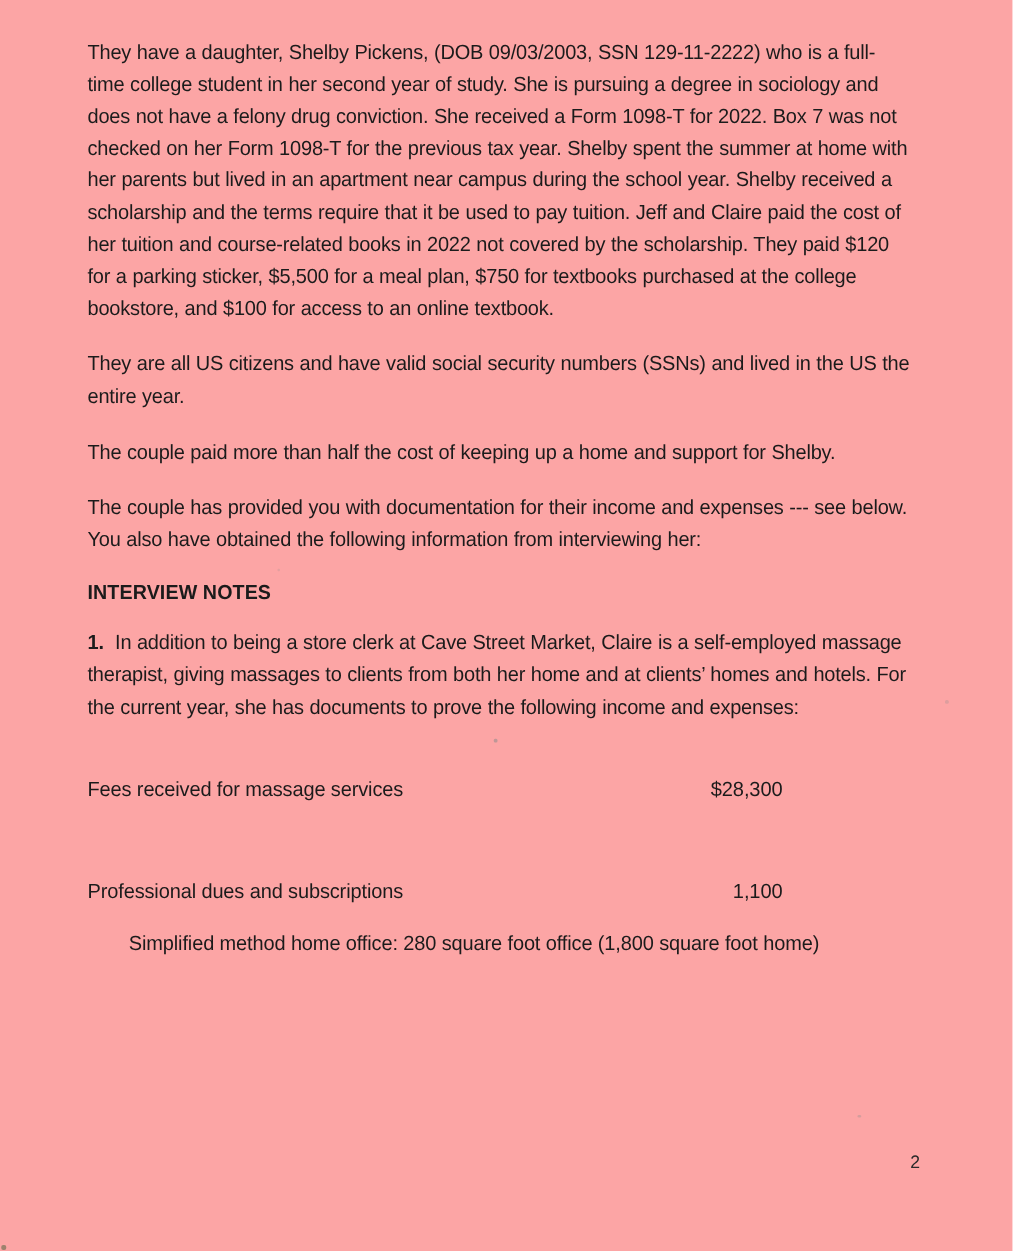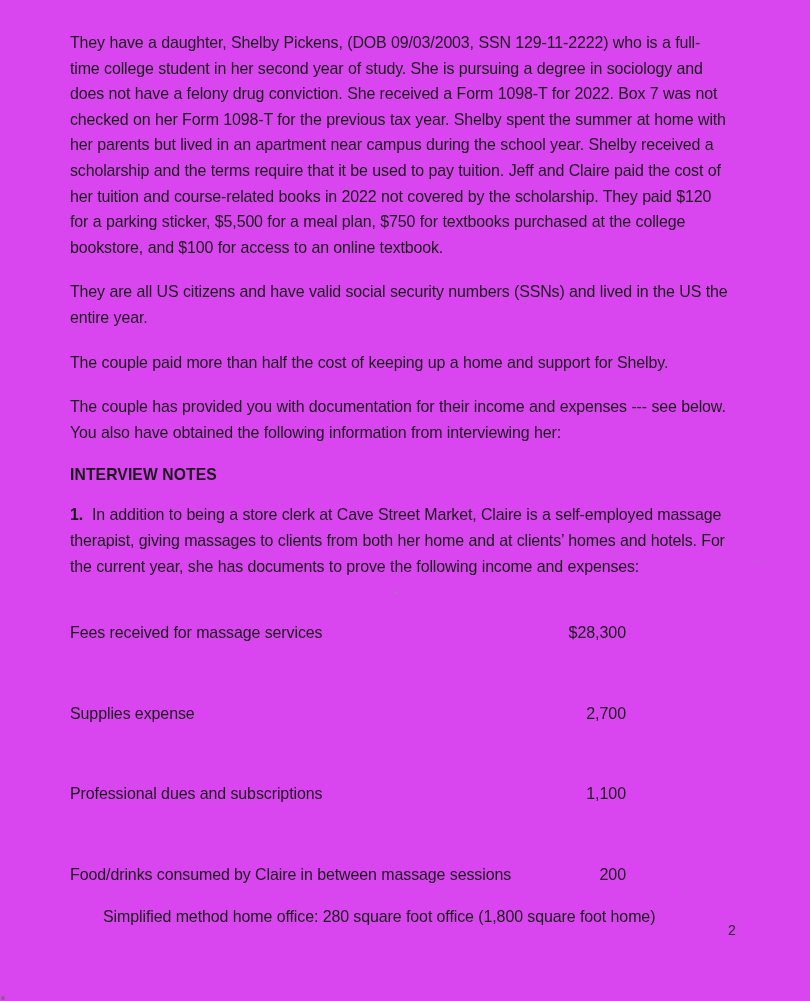--- a/index.html
+++ b/index.html
@@ -6,21 +6,21 @@
   html, body {
     margin: 0;
     padding: 0;
     background: #ffffff;
   }
 
   .page {
     position: relative;
     width: 810px;
     height: 1001px;
-    background: #d946ef;
+    background: #fca5a5;
     overflow: hidden;
     font-family: "Liberation Sans", "DejaVu Sans", sans-serif;
     color: #1b1b1b;
     -webkit-font-smoothing: antialiased;
   }
 
   
   .body-col {
     position: absolute;
     left: 70px;
@@ -136,36 +136,28 @@
     <p class="para numbered"><span class="num">1.</span><span>&nbsp; </span><span>In addition to being a store clerk at Cave Street Market, Claire is a self-employed massage therapist, giving massages to clients from both her home and at clients’ homes and hotels.  For the current year, she has documents to prove the following income and expenses:</span></p>
 
     <div class="rows">
 
       <div class="row">
         <span class="label">Fees received for massage services</span>
         <span class="amount">$28,300</span>
       </div>
 
 
-      <div class="row">
-        <span class="label">Supplies expense</span>
-        <span class="amount">2,700</span>
-      </div>
 
 
       <div class="row">
         <span class="label">Professional dues and subscriptions</span>
         <span class="amount">1,100</span>
       </div>
 
 
-      <div class="row">
-        <span class="label">Food/drinks consumed by Claire in between massage sessions</span>
-        <span class="amount">200</span>
-      </div>
 
 
       <div class="row no-amount spaced-top">
         <span class="label">Simplified method home office: 280 square foot office (1,800 square foot home)</span>
         <span class="amount"></span>
       </div>
 
     </div>
   </div>
 

